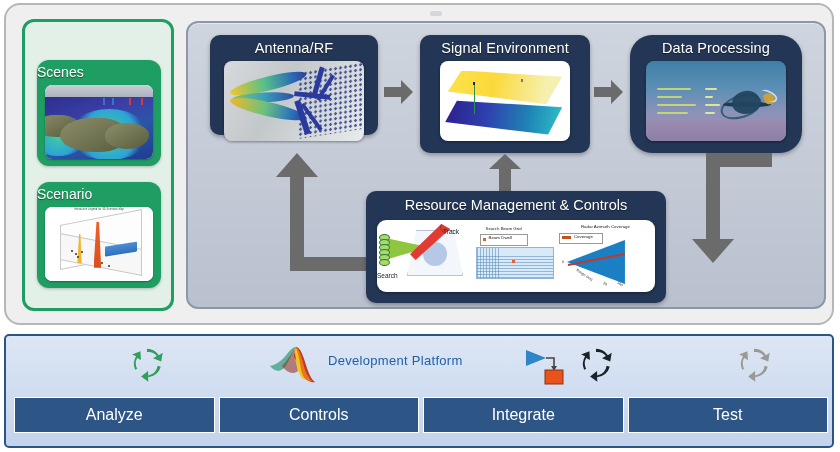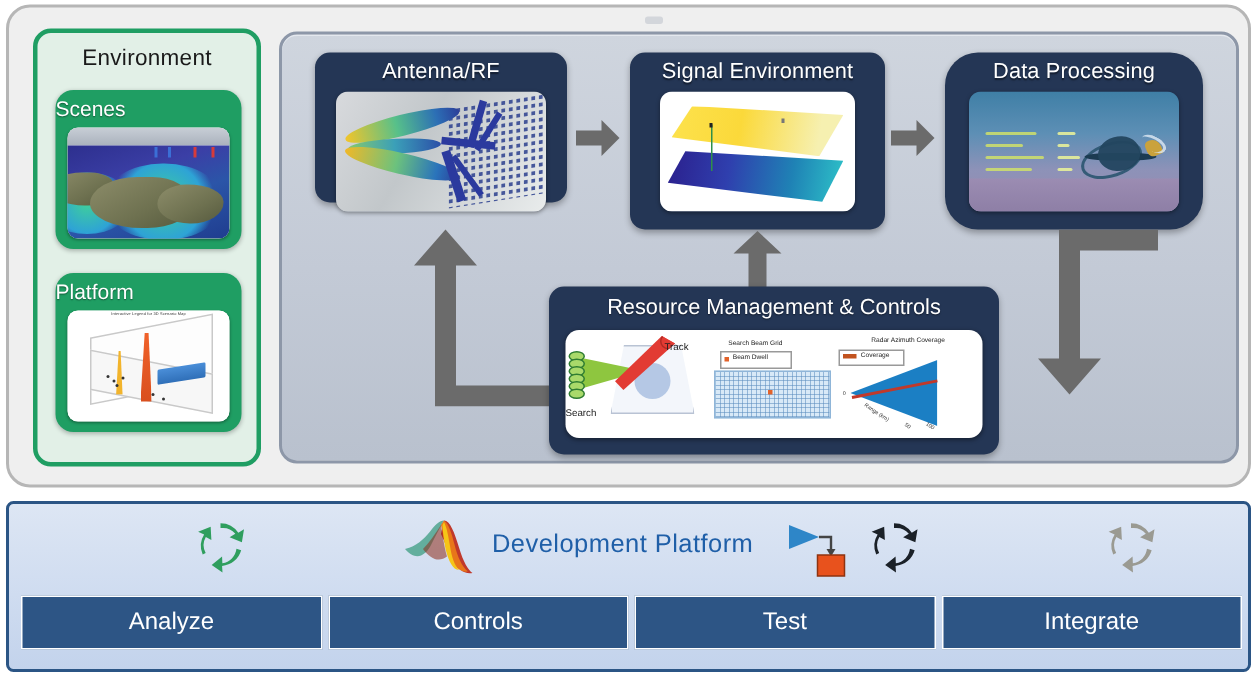--- a/index.html
+++ b/index.html
@@ -188,21 +188,21 @@
   .arrow-right svg, .arrow-l svg, .arrow-ret svg{display:block;}
 
   
   .dev-block{
     position:absolute;left:4px;top:334px;width:830px;height:114px;
     background:linear-gradient(180deg,#dde6f4 0%,#cfdcf0 55%,#c3d3ec 100%);
     border:2px solid #2b5585;border-radius:5px;box-sizing:border-box;
   }
   .dev-title{
     position:absolute;left:322px;top:17px;
-    font-size:17px;color:#1f5fa8;letter-spacing:.3px;
+    font-size:13px;color:#1f5fa8;letter-spacing:.3px;
   }
   .cyc{position:absolute;width:38px;height:38px;top:8px;}
   .cyc.c1{left:122px;}
   .cyc.c2{left:571px;}
   .cyc.c3{left:729px;}
   .mat-logo{position:absolute;left:262px;top:8px;width:48px;height:40px;}
   .sim-logo{position:absolute;left:518px;top:10px;width:48px;height:40px;}
 
   .tab-row{
     position:absolute;left:8px;top:61px;width:814px;height:36px;
@@ -220,42 +220,41 @@
 </head>
 <body>
 
 <div id="root">
 
   <div class="outer-frame">
 
     <div class="top-nub"></div>
 
     <div class="env-panel">
-      <div class="env-title">Environment</div>
 
       <div class="env-card scenes">
         <div class="env-card-title">Scenes</div>
         <div class="env-thumb">
           <div class="scn-sky"></div>
           <div class="scn-sea"></div>
           <div class="scn-edge" style="left:-16%;top:40%;width:56%;height:56%;"></div>
           <div class="scn-edge" style="left:22%;top:32%;width:74%;height:70%;"></div>
           <div class="scn-land" style="left:-10%;top:40%;width:40%;height:30%;"></div>
           <div class="scn-land" style="left:14%;top:44%;width:62%;height:46%;"></div>
           <div class="scn-land" style="left:56%;top:52%;width:40%;height:34%;
                border-radius:45% 55% 50% 50%/50% 45% 55% 50%;"></div>
           <div class="scn-boat b" style="left:54%;top:17%;"></div>
           <div class="scn-boat b" style="left:62%;top:17%;"></div>
           <div class="scn-boat" style="left:78%;top:18%;"></div>
           <div class="scn-boat" style="left:89%;top:18%;"></div>
         </div>
       </div>
 
       <div class="env-card scenarios">
-        <div class="env-card-title">Platform</div>
+        <div class="env-card-title">Scenario</div>
         <div class="env-thumb">
           <div class="sc2-bg"></div>
           <div class="sc2-title">Interactive Legend for 3D Scenario Map</div>
 
           <div class="sc2-wall" style="left:14%;top:14%;width:74%;height:58%;
                transform:skewY(-11deg);"></div>
           <div class="sc2-wall" style="left:14%;top:46%;width:74%;height:34%;
                transform:skewY(11deg);background:#f7f7f7;"></div>
 
           <div class="sc2-bar" style="left:45%;top:20%;width:7%;height:62%;
@@ -467,21 +466,21 @@
     </div>
 
     <div class="tab-row">
       <div class="tab">
         <span>Analyze</span>
       </div>
       <div class="tab">
         <span>Controls</span>
       </div>
       <div class="tab">
+        <span>Integrate</span>
+      </div>
+      <div class="tab">
         <span>Test</span>
-      </div>
-      <div class="tab">
-        <span>Integrate</span>
       </div>
     </div>
 
   </div>
 </div>
 
 </body></html>

